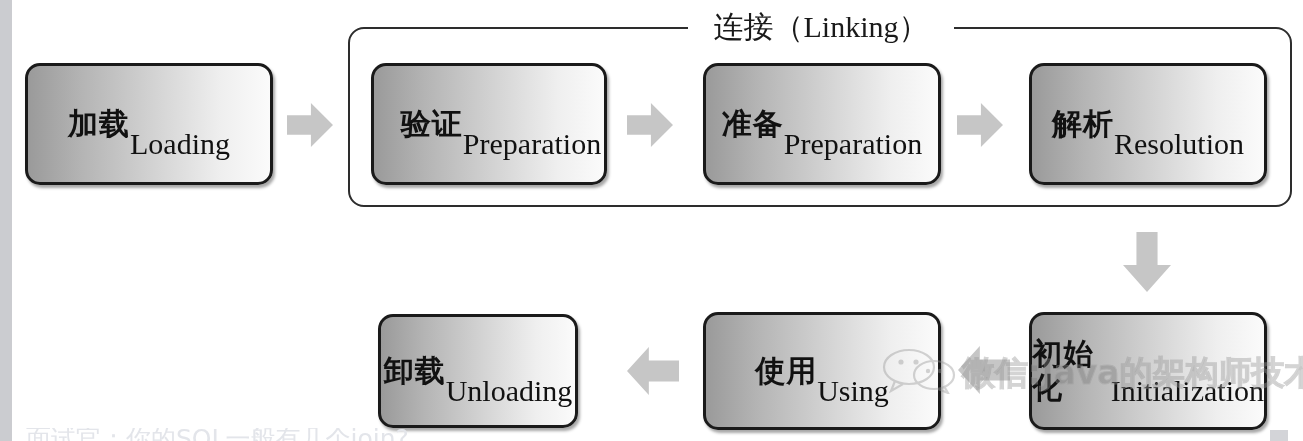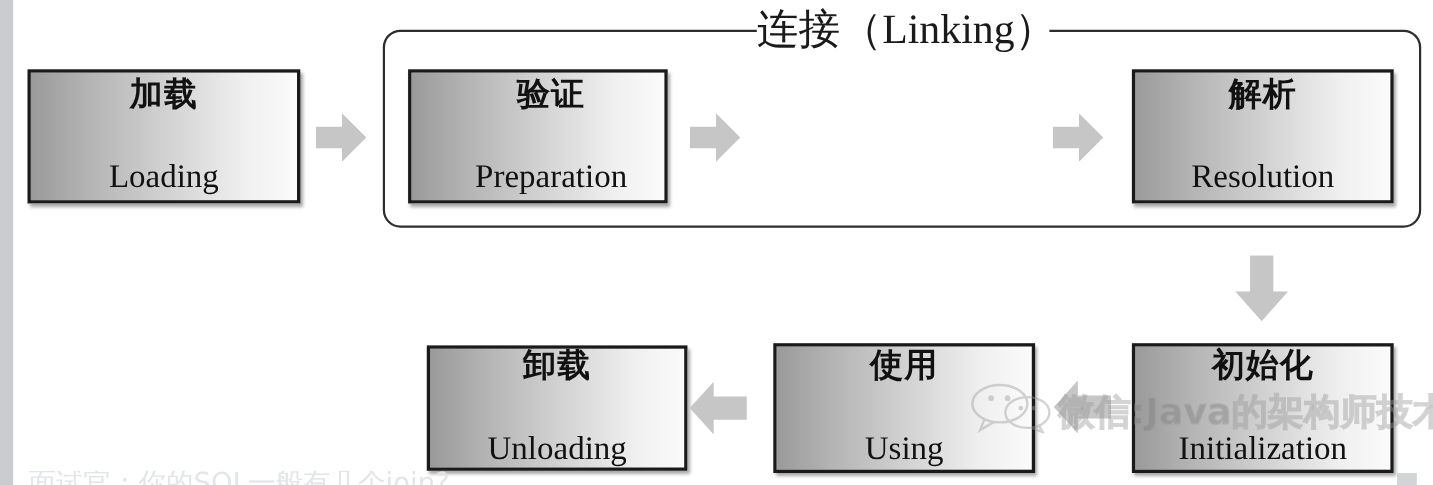--- a/index.html
+++ b/index.html
@@ -41,37 +41,37 @@
     position: absolute;
     left: 688px; top: 17px;
     width: 266px; height: 22px;
     background: #ffffff;
   }
   .linking-label {
     position: absolute;
     left: 688px; top: 8px;
     width: 266px;
     text-align: center;
-    font-size: 38px;
+    font-size: 30px;
     line-height: 38px;
     color: #1a1a1a;
     letter-spacing: 0px;
     white-space: nowrap;
     font-family: "Liberation Serif", "DejaVu Serif", serif;
   }
 
   
   .phase-box {
     position: absolute;
     border: 3px solid #1a1a1a;
-    border-radius: 0;
+    border-radius: 15px;
     background: linear-gradient(to right, #9a9a9a 0%, #b4b4b4 22%, #d6d6d6 55%, #efefef 80%, #fbfbfb 100%);
     box-shadow: 2px 3px 3px rgba(0,0,0,0.35);
     display: flex;
-    flex-direction: column;
+    flex-direction: row;
     align-items: center;
     justify-content: center;
     color: #111111;
     overflow: hidden;
   }
   .phase-cn {
     font-size: 30px;
     line-height: 34px;
     font-weight: 700;
     letter-spacing: 1px;
@@ -155,37 +155,41 @@
   <div class="phase-box" style="left:25px; top:63px; width:248px; height:122px;">
     <span class="phase-cn">加载</span>
     <span class="phase-en">Loading</span>
   </div>
 
   <div class="phase-box" style="left:371px; top:63px; width:236px; height:122px;padding-left:24px;">
     <span class="phase-cn">验证</span>
     <span class="phase-en">Preparation</span>
   </div>
 
+  <div class="phase-box" style="left:703px; top:63px; width:238px; height:122px;">
+    <span class="phase-cn">准备</span>
+    <span class="phase-en">Preparation</span>
+  </div>
 
   <div class="phase-box" style="left:1029px; top:63px; width:238px; height:122px;">
     <span class="phase-cn">解析</span>
     <span class="phase-en">Resolution</span>
   </div>
 
   <div class="phase-box" style="left:1029px; top:312px; width:238px; height:118px;">
     <span class="phase-cn">初始化</span>
     <span class="phase-en">Initialization</span>
   </div>
 
   <div class="phase-box" style="left:703px; top:312px; width:238px; height:118px;">
     <span class="phase-cn">使用</span>
     <span class="phase-en">Using</span>
   </div>
 
-  <div class="phase-box" style="left:388px; top:314px; width:237px; height:114px;">
+  <div class="phase-box" style="left:378px; top:314px; width:200px; height:114px;">
     <span class="phase-cn">卸载</span>
     <span class="phase-en">Unloading</span>
   </div>
 
   <div class="arrow arrow-right" style="left:287px; top:103px;"></div>
   <div class="arrow arrow-right" style="left:627px; top:103px;"></div>
   <div class="arrow arrow-right" style="left:957px; top:103px;"></div>
   <div class="arrow arrow-down" style="left:1123px; top:232px;"></div>
   <div class="arrow arrow-left" style="left:958px; top:346px;"></div>
   <div class="arrow arrow-left" style="left:627px; top:347px;"></div>

